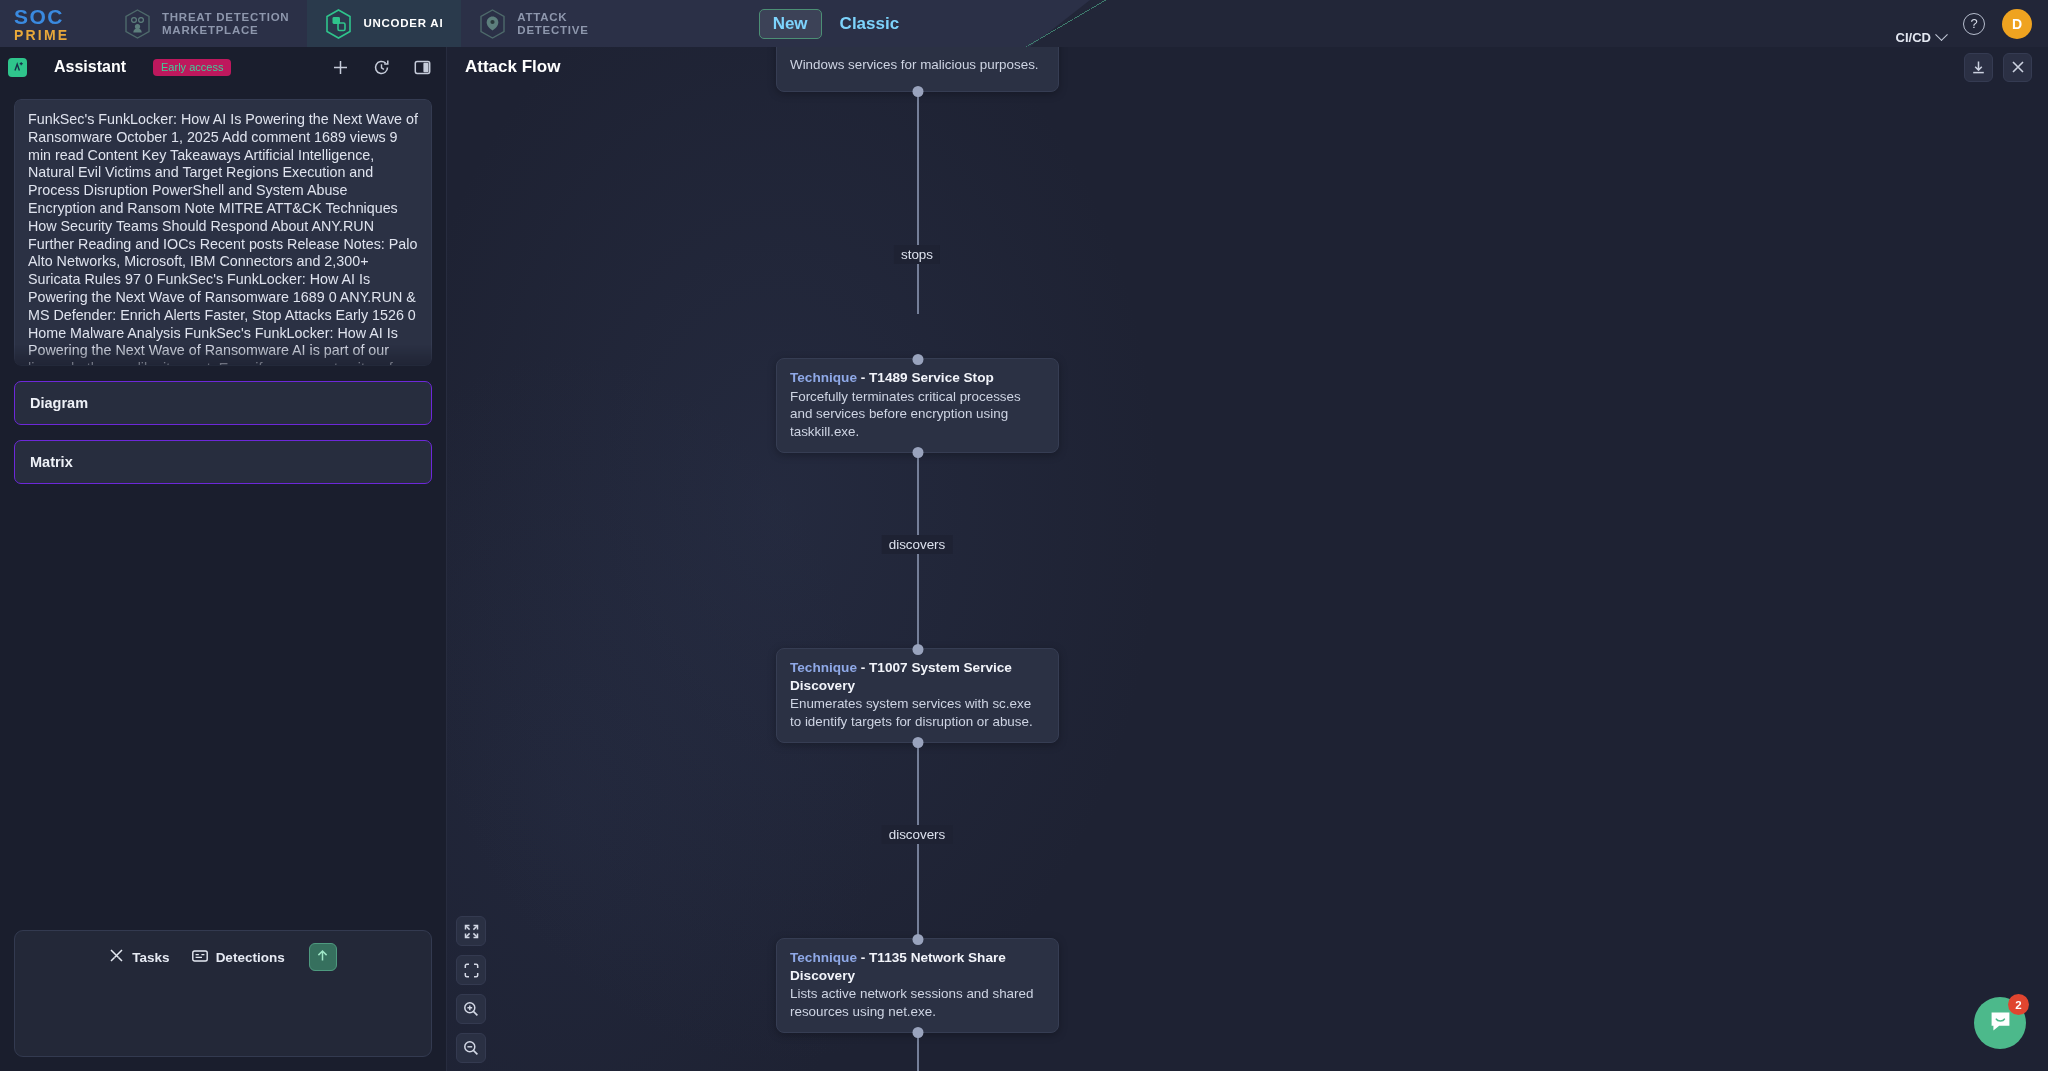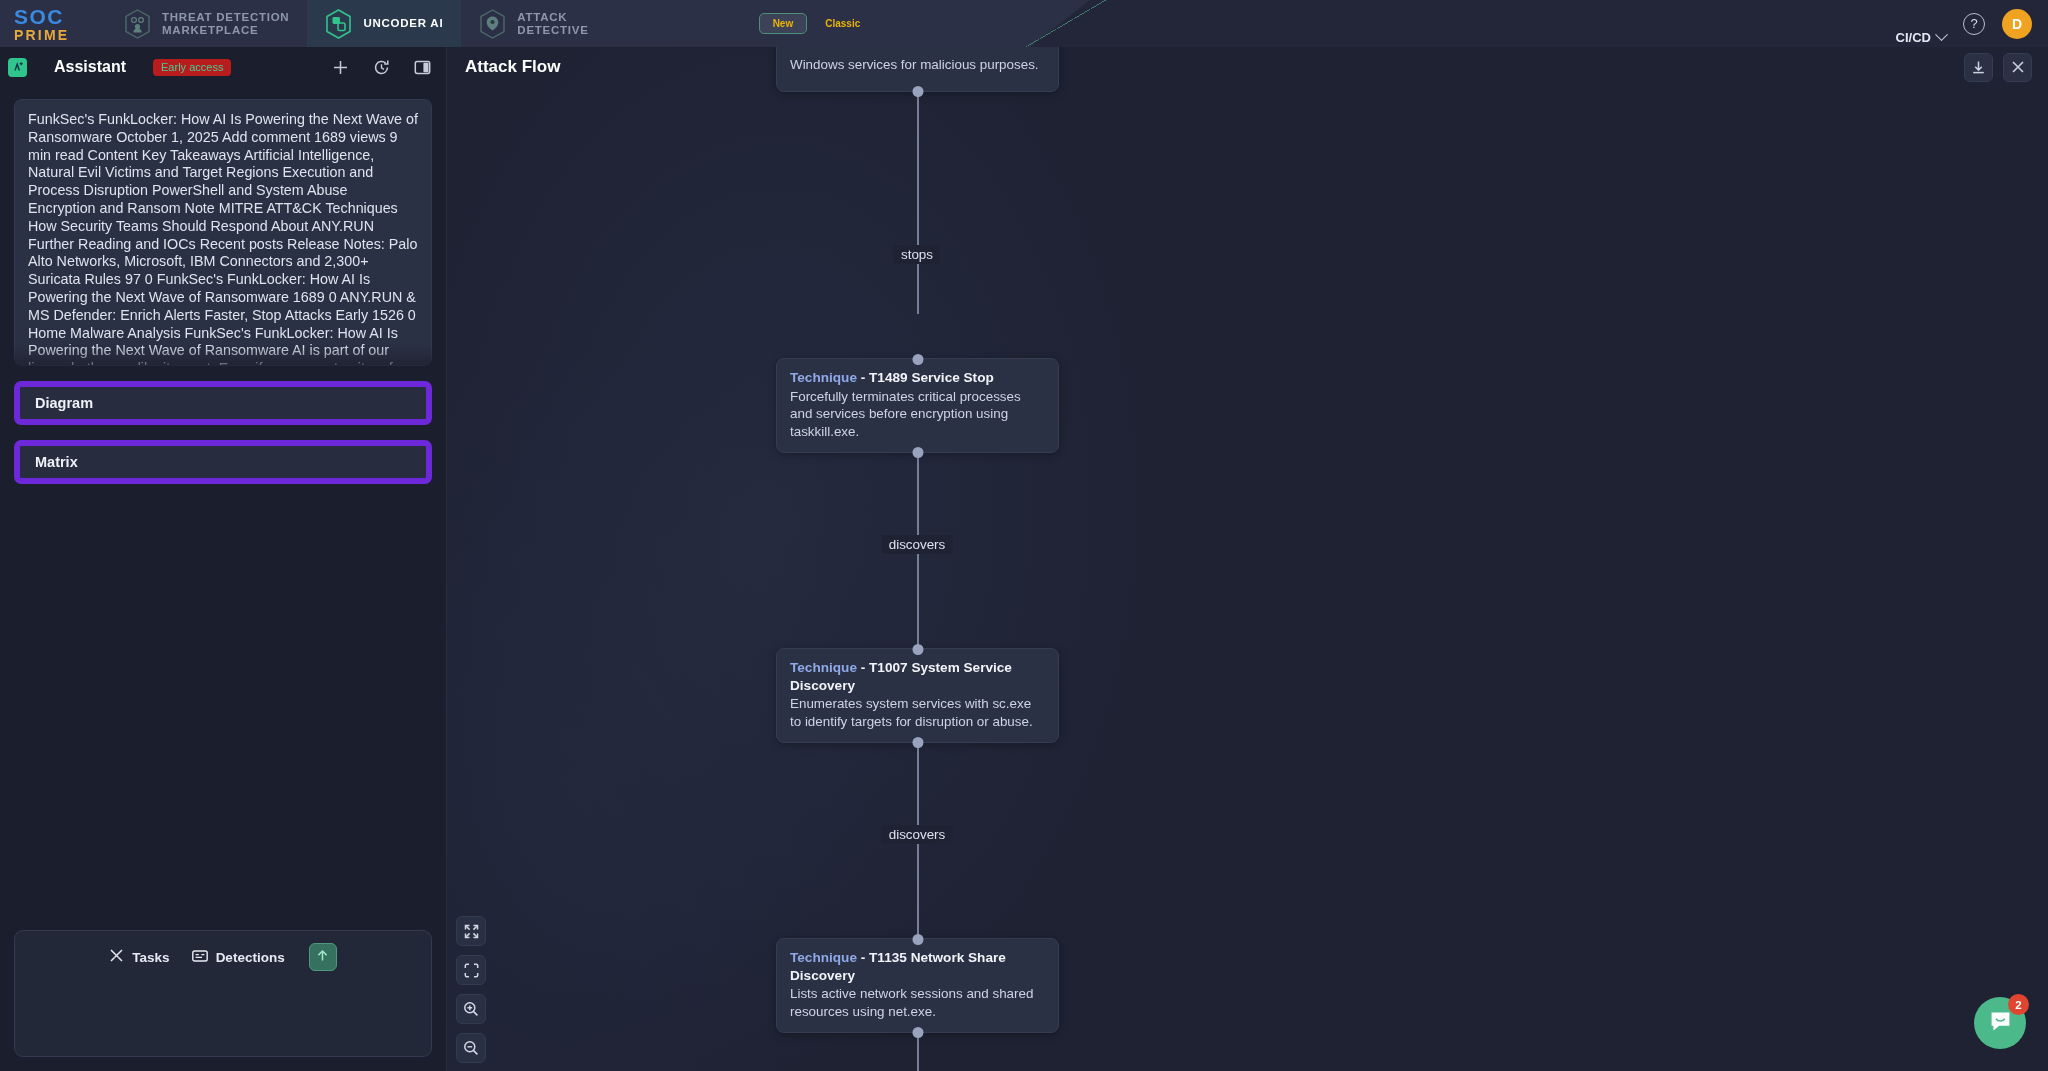--- a/index.html
+++ b/index.html
@@ -59,21 +59,21 @@
     line-height: 12.5px; color: #8e97ad; text-transform: uppercase;
     white-space: pre-line;
   }
   .navitem.active .navlabel { color: #ffffff; }
 
   .mode-switch {
     position: relative; z-index: 3; display: flex; align-items: center; gap: 4px;
     margin-left: 152px;
   }
   .mode-btn {
-    font-size: 10px; font-weight: 700; color: #eab308;
+    font-size: 17px; font-weight: 700; color: #7dd3fc;
     padding: 4px 13px; border-radius: 5px; cursor: pointer;
     border: 1px solid transparent; background: transparent;
   }
   .mode-btn.selected {
     background: #3c4257; border-color: #4c8f75;
   }
 
   .topbar-right {
     position: absolute; right: 16px; top: 0; height: 47px; z-index: 3;
     display: flex; align-items: center; gap: 17px;
@@ -104,38 +104,38 @@
   }
   .assistant-head {
     height: 40px; display: flex; align-items: center; padding: 0 14px 0 8px; gap: 27px;
   }
   .asst-logo {
     width: 19px; height: 19px; border-radius: 4px; background: #2fc58c;
     display:flex; align-items:center; justify-content:center; position: relative;
   }
   .asst-title { font-size: 16px; font-weight: 700; color: #ffffff; }
   .badge-early {
-    font-size: 11px; color: #41cf9a; background: #b91c1c;
+    font-size: 11px; color: #41cf9a; background: #be185d;
     padding: 2.5px 8px; border-radius: 4px; font-weight: 400; text-align: center;
   }
   .asst-head-actions { margin-left: auto; display: flex; align-items: center; gap: 21px; }
   .ico-btn { cursor: pointer; display: flex; align-items: center; justify-content: center;
              width: 20px; height: 20px; color: #c6ccda; }
 
   .asst-body { flex: 1; padding: 12px 14px 0 14px; overflow: hidden; }
   .context-card {
     background: #2b3144; border: 1px solid #343b51; border-radius: 7px;
     padding: 11px 13px 12px 13px; height: 267px; overflow: hidden;
     font-size: 14.3px; line-height: 17.8px; color: #dfe3ee;
     position: relative;
     -webkit-mask-image: linear-gradient(to bottom, #000 92%, rgba(0,0,0,0.35) 100%);
             mask-image: linear-gradient(to bottom, #000 92%, rgba(0,0,0,0.35) 100%);
   }
   .opt-btn {
-    margin-top: 15px; background: #272d3e; border: 6px solid #6d28d9;
+    margin-top: 15px; background: #272d3e; border: 1px solid #6d28d9;
     border-radius: 7px; height: 44px; display: flex; align-items: center;
     padding: 0 15px; font-size: 14.5px; font-weight: 700; color: #eef1f7; cursor: pointer;
   }
 
   .asst-foot { padding: 12px 14px 14px 14px; }
   .prompt-box {
     background: #232838; border: 1px solid #333a50; border-radius: 9px;
     height: 127px; padding: 12px 14px 10px 14px;
     display: flex; flex-direction: column;
   }

